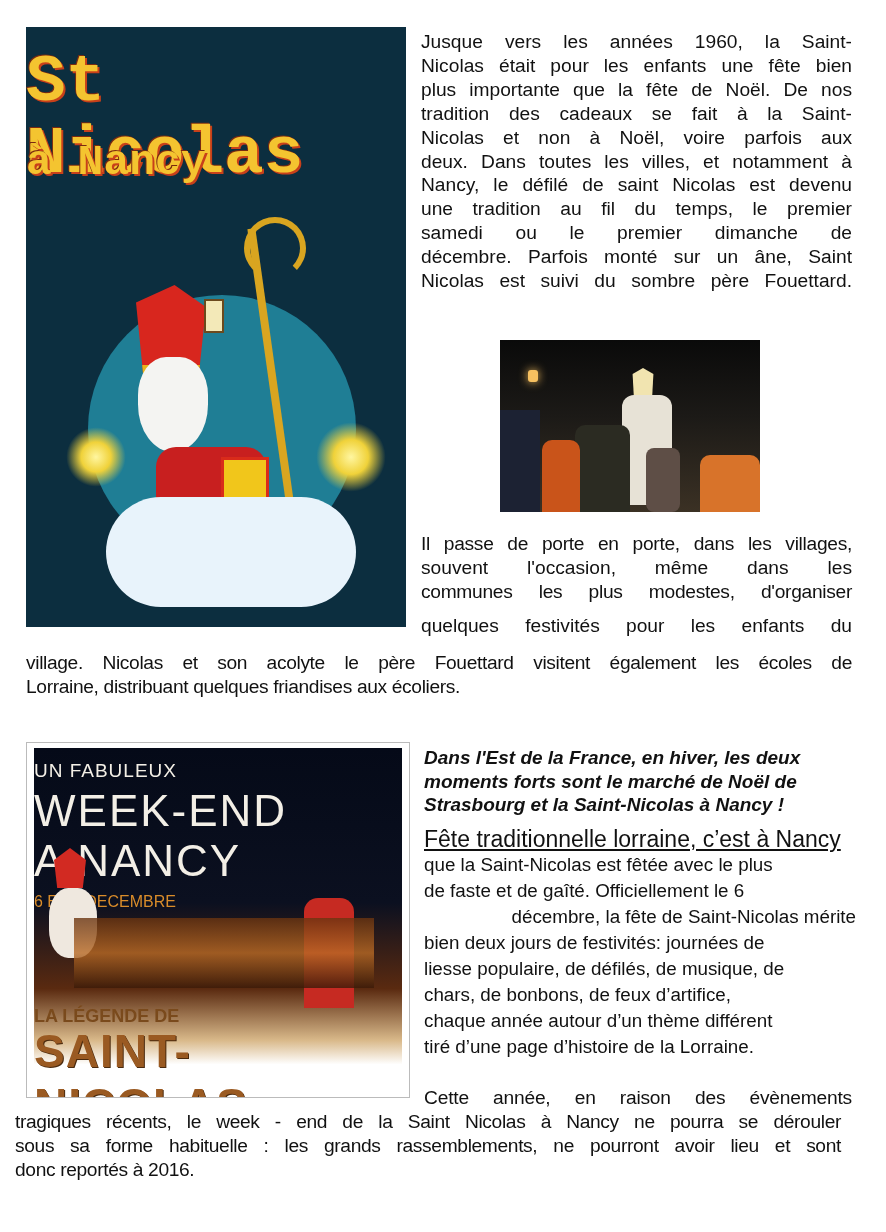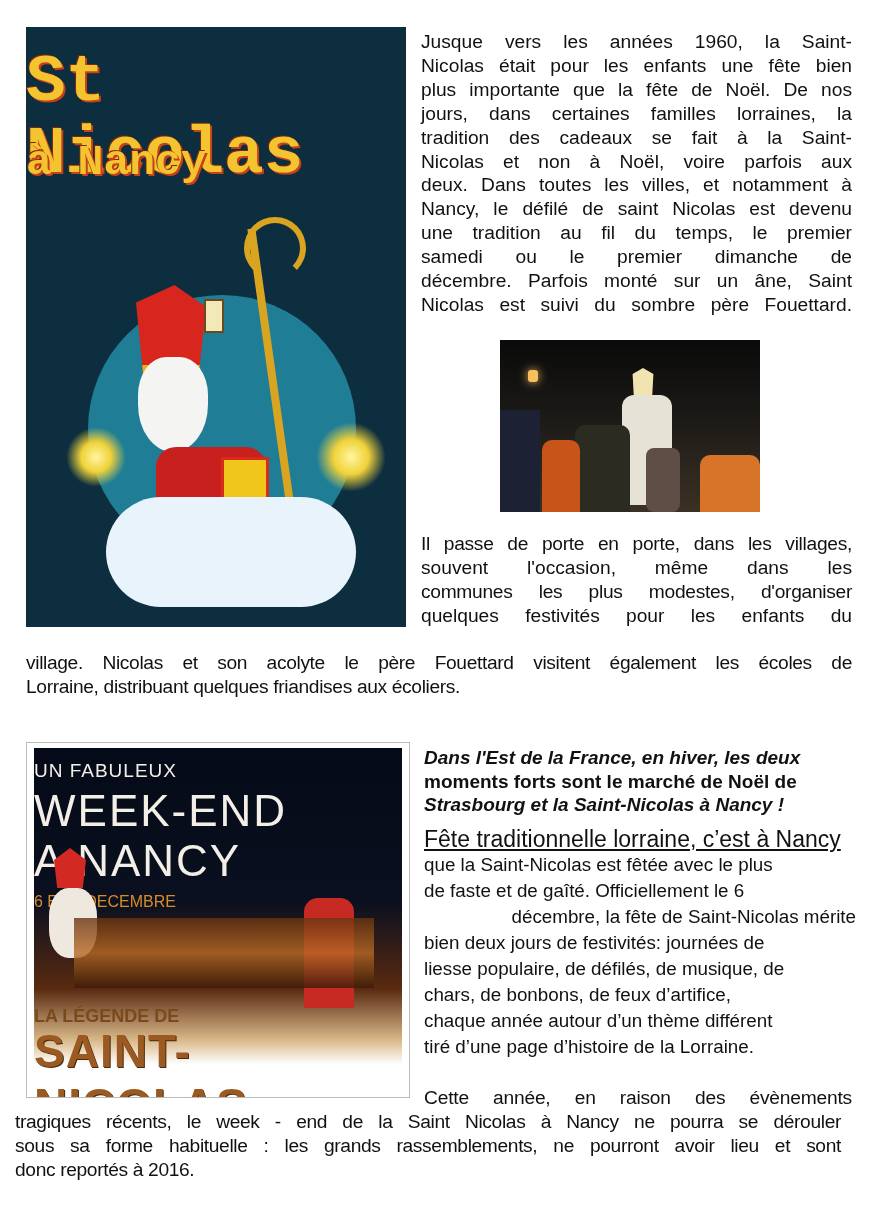--- a/index.html
+++ b/index.html
@@ -42,21 +42,20 @@
 
   <div style="position:absolute;left:40px;top:400px;width:60px;height:60px;border-radius:50%;background:radial-gradient(circle,#fff6a0 0%,#f0d23a 35%,transparent 70%);"></div>
   <div style="position:absolute;left:290px;top:395px;width:70px;height:70px;border-radius:50%;background:radial-gradient(circle,#fff6a0 0%,#f0d23a 35%,transparent 70%);"></div>
   <div class="cloud"></div>
 </div>
 
 <div class="abs" style="left:421px;top:30px;width:431px;">
   <p class="para" style="text-align-last:justify;">Jusque vers les années 1960, la Saint-</p>
   <p class="para" style="text-align-last:justify;">Nicolas était pour les enfants une fête bien</p>
   <p class="para" style="text-align-last:justify;">plus importante que la fête de Noël. De nos</p>
-  <p class="para" style="text-align-last:justify;">jours, dans certaines familles lorraines, la</p>
   <p class="para" style="text-align-last:justify;">tradition des cadeaux se fait à la Saint-</p>
   <p class="para" style="text-align-last:justify;">Nicolas et non à Noël, voire parfois aux</p>
   <p class="para" style="text-align-last:justify;">deux. Dans toutes les villes, et notamment à</p>
   <p class="para" style="text-align-last:justify;">Nancy,  le défilé de saint Nicolas est devenu</p>
   <p class="para" style="text-align-last:justify;">une tradition au fil du temps, le premier</p>
   <p class="para" style="text-align-last:justify;">samedi ou le premier dimanche de</p>
   <p class="para" style="text-align-last:justify;">décembre. Parfois monté sur un âne, Saint</p>
   <p class="para" style="text-align-last:justify;">Nicolas est suivi du sombre père Fouettard.</p>
 </div>
 
@@ -68,21 +67,21 @@
   <div style="position:absolute;left:42px;top:100px;width:38px;height:75px;background:#c9541a;border-radius:10px 10px 0 0;"></div>
   <div style="position:absolute;left:146px;top:108px;width:34px;height:64px;background:#5e4e46;border-radius:8px;"></div>
   <div style="position:absolute;left:200px;top:115px;width:60px;height:60px;background:#d8732a;border-radius:10px 10px 0 0;"></div>
   <div style="position:absolute;left:0;top:70px;width:40px;height:110px;background:#1c2233;"></div>
 </div>
 
 <div class="abs" style="left:421px;top:532px;width:431px;">
   <p class="para" style="text-align-last:justify;letter-spacing:-0.3px;">Il passe de porte en porte, dans les villages,</p>
   <p class="para" style="text-align-last:justify;">souvent l'occasion, même dans les</p>
   <p class="para" style="text-align-last:justify;letter-spacing:-0.3px;">communes les plus modestes, d'organiser</p>
-  <p class="para" style="text-align-last:justify;">quelques festivités pour les enfants du</p>
+  <p class="para" style="text-align-last:justify;margin-top:10px;">quelques festivités pour les enfants du</p>
 </div>
 <div class="abs" style="left:26px;top:651px;width:826px;">
   <p class="para" style="text-align-last:justify;letter-spacing:-0.35px;">village. Nicolas et son acolyte le père Fouettard visitent également les écoles de</p>
   <p class="para" style="letter-spacing:-0.35px;">Lorraine, distribuant quelques friandises aux écoliers.</p>
 </div>
 
 <div class="abs poster2">
   <div class="inner">
     <div class="p2t" style="top:12px;font-size:19px;letter-spacing:1px;">UN FABULEUX</div>
     <div class="p2t" style="top:38px;font-size:44px;letter-spacing:2px;">WEEK-END</div>
@@ -93,21 +92,21 @@
     <div style="position:absolute;left:15px;top:140px;width:48px;height:70px;background:#efe8df;border-radius:40%;"></div>
     <div style="position:absolute;left:270px;top:150px;width:50px;height:110px;background:#c62a22;border-radius:14px 14px 0 0;"></div>
     <div style="position:absolute;left:40px;top:170px;width:300px;height:70px;background:linear-gradient(180deg,#6a3410,#b86a25,#3a1a08);opacity:0.8;"></div>
     <div class="p2t" style="top:258px;font-size:18px;color:#7a4a1c;font-weight:bold;">LA LÉGENDE DE</div>
     <div class="p2t" style="top:276px;font-size:46px;color:#9a5a22;font-weight:bold;letter-spacing:1px;text-shadow:1px 1px 0 #4a2a0e;">SAINT-NICOLAS</div>
   </div>
 </div>
 
 <div class="abs" style="left:424px;top:746px;width:432px;">
   <p class="para" style="font-weight:bold;font-style:italic;font-size:19px;line-height:23.6px;text-align:left;">Dans l'Est de la France, en hiver, les deux</p>
-  <p class="para" style="font-weight:bold;font-size:19px;line-height:23.6px;text-align:left;">moments forts sont le marché de Noël de</p>
+  <p class="para" style="font-weight:bold;font-style:italic;font-size:19px;line-height:23.6px;text-align:left;">moments forts sont le marché de Noël de</p>
   <p class="para" style="font-weight:bold;font-style:italic;font-size:19px;line-height:23.6px;text-align:left;">Strasbourg et la Saint-Nicolas à Nancy !</p>
 </div>
 
 <div class="abs" style="left:424px;top:826px;width:432px;">
   <p class="para" style="text-align:left;font-size:23px;line-height:26px;text-decoration:underline;">Fête traditionnelle lorraine, c’est à Nancy</p>
   <p class="para" style="text-align:left;font-size:18.8px;line-height:26px;">que la Saint-Nicolas est fêtée avec le plus</p>
   <p class="para" style="text-align:left;font-size:18.8px;line-height:26px;">de faste et de gaîté. Officiellement le 6</p>
   <p class="para" style="text-align:right;font-size:18.8px;line-height:26px;">décembre, la fête de Saint-Nicolas mérite</p>
   <p class="para" style="text-align:left;font-size:18.8px;line-height:26px;">bien deux jours de festivités: journées de</p>
   <p class="para" style="text-align:left;font-size:18.8px;line-height:26px;">liesse populaire, de défilés, de musique, de</p>

